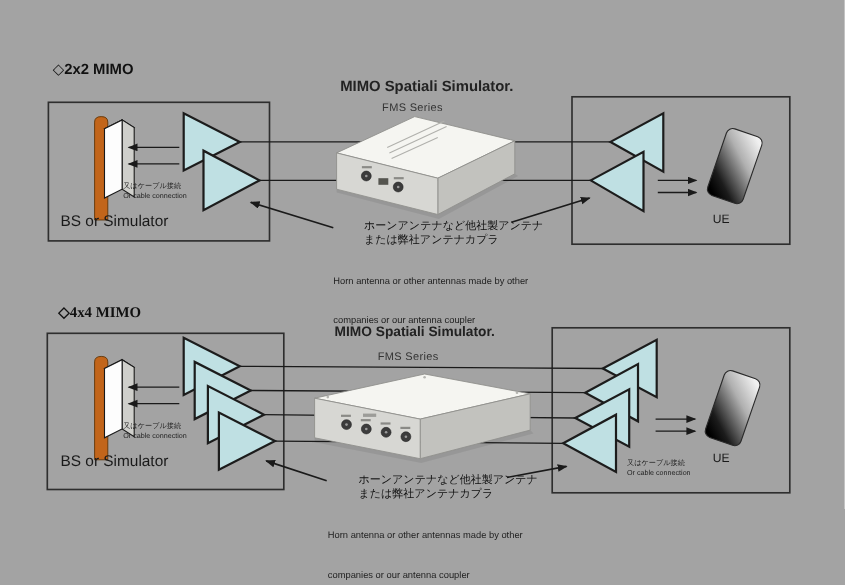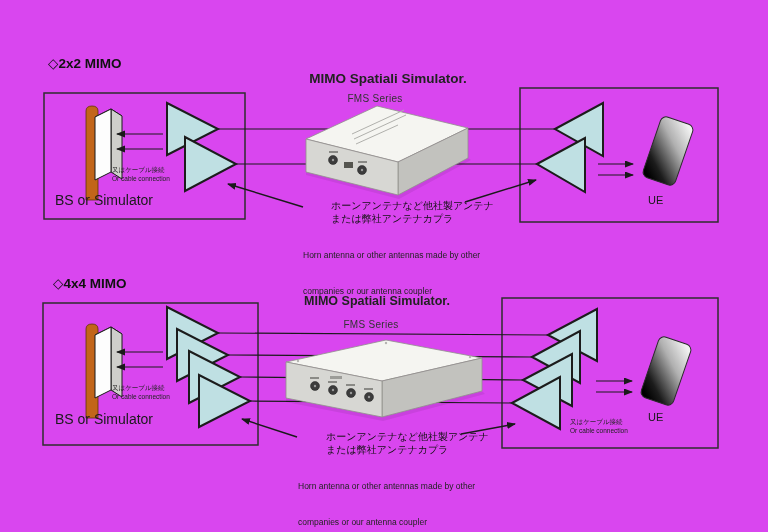--- a/index.html
+++ b/index.html
@@ -1,17 +1,17 @@
 <!DOCTYPE html>
 <html><head>
 <meta charset="utf-8">
 <style>
   html,body{margin:0;padding:0;background:#fff;}
   .canvas{
-    position:relative;width:768px;height:532px;background:#d946ef;overflow:hidden;
+    position:relative;width:768px;height:532px;background:#a3a3a3;overflow:hidden;
     font-family:"Liberation Sans","DejaVu Sans",sans-serif;color:#1a1a1a;
   }
   .layer{position:absolute;left:0;top:0;width:768px;height:532px;}
   .abs{position:absolute;white-space:nowrap;}
   .heading{font-size:13.5px;font-weight:700;color:#111;}
   .sim-title{font-size:13.5px;font-weight:700;color:#222;text-align:center;width:200px;}
   .series{font-size:10px;color:#333;text-align:center;width:90px;letter-spacing:.3px;}
   .box-label{font-size:14px;color:#1a1a1a;}
   .ue-label{font-size:11px;color:#1a1a1a;width:30px;}
   .cable-note{font-size:6.5px;line-height:8.5px;color:#222;}
@@ -160,21 +160,21 @@
   <div class="abs box-label" style="left:55px;top:192px;">BS or Simulator</div>
   <div class="abs ue-label" style="left:648px;top:194px;">UE</div>
 
   <div class="abs annotation" style="left:303px;top:199px;">
     <div class="jp">ホーンアンテナなど他社製アンテナ</div>
     <div class="jp">または弊社アンテナカプラ</div>
     <div class="en">Horn antenna or other antennas made by other</div>
     <div class="en">companies or our antenna coupler</div>
   </div>
 
-  <div class="abs heading" style="left:53px;top:275px;">◇4x4 MIMO</div>
+  <div class="abs heading" style="left:53px;top:275px;font-family:Liberation Serif, serif;">◇4x4 MIMO</div>
   <div class="abs sim-title" style="left:277px;top:294px;font-size:12.5px;">MIMO Spatiali Simulator.</div>
   <div class="abs series" style="left:326px;top:319px;">FMS Series</div>
 
   <div class="abs cable-note" style="left:112px;top:384px;">又はケーブル接続</div>
   <div class="abs cable-note" style="left:112px;top:393px;">Or cable connection</div>
   <div class="abs box-label" style="left:55px;top:411px;">BS or Simulator</div>
   <div class="abs ue-label" style="left:648px;top:411px;">UE</div>
   <div class="abs cable-note" style="left:570px;top:418px;">又はケーブル接続</div>
   <div class="abs cable-note" style="left:570px;top:427px;">Or cable connection</div>
 

